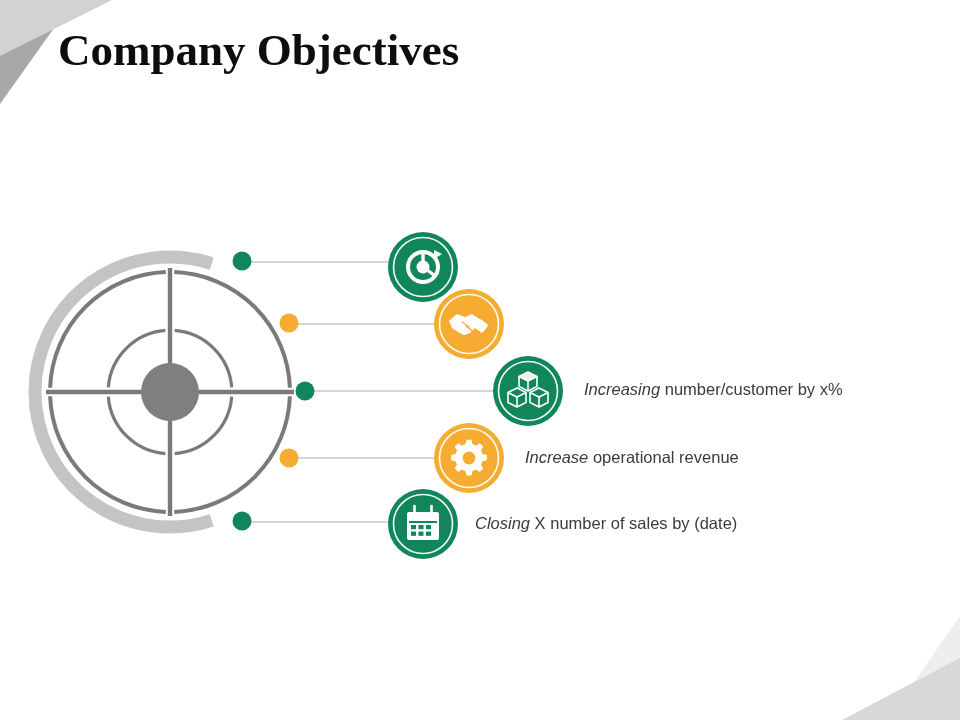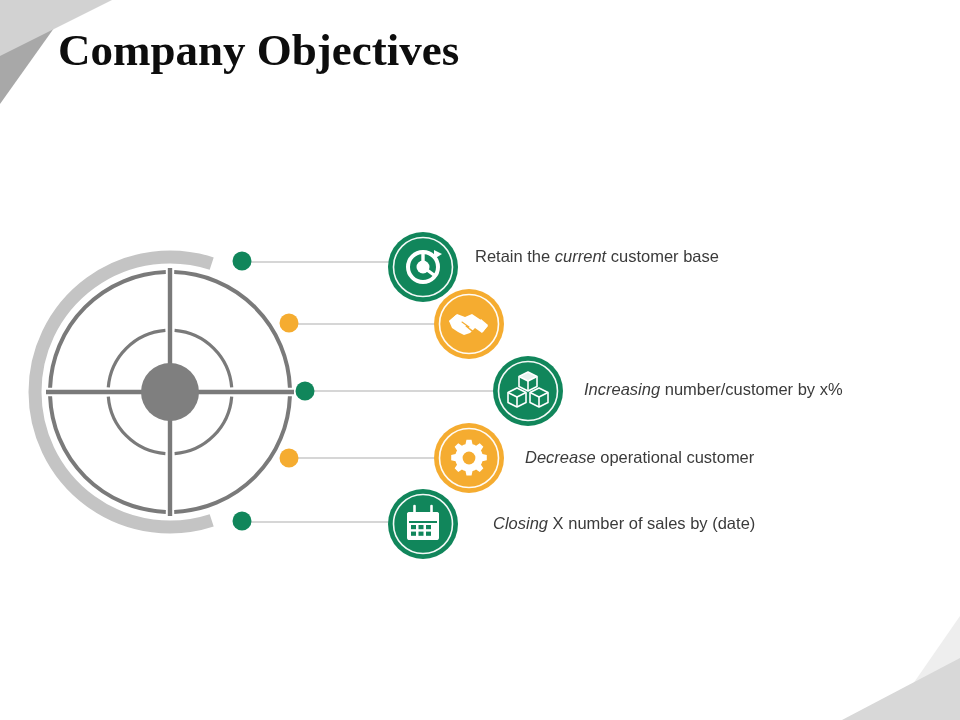--- a/index.html
+++ b/index.html
@@ -260,30 +260,27 @@
       <g>
         <circle cx="423" cy="524" r="35" fill="#11865B"></circle>
         <circle cx="423" cy="524" r="29.5" fill="none" stroke="#ffffff" stroke-width="1.6" opacity="0.95"></circle>
         <g transform="translate(423,524)">
           <use href="#glyph-calendar"></use>
         </g>
       </g>
     </svg>
   </div>
 
-  <div class="label" style="left:475px; top:246px;">
-    <span>Retain the </span><em>current</em><span> customer base</span>
-  </div>
 
 
   <div class="label" style="left:584px; top:379px;">
     <span></span><em>Increasing</em><span> number/customer by x%</span>
   </div>
 
   <div class="label" style="left:525px; top:447px;">
-    <span></span><em>Decrease</em><span> operational customer</span>
-  </div>
-
-  <div class="label" style="left:493px; top:513px;text-align:right;">
+    <span></span><em>Increase</em><span> operational revenue</span>
+  </div>
+
+  <div class="label" style="left:475px; top:513px;text-align:right;">
     <span></span><em>Closing</em><span> X number of sales by (date)</span>
   </div>
 
 </div>
 
 </body></html>

